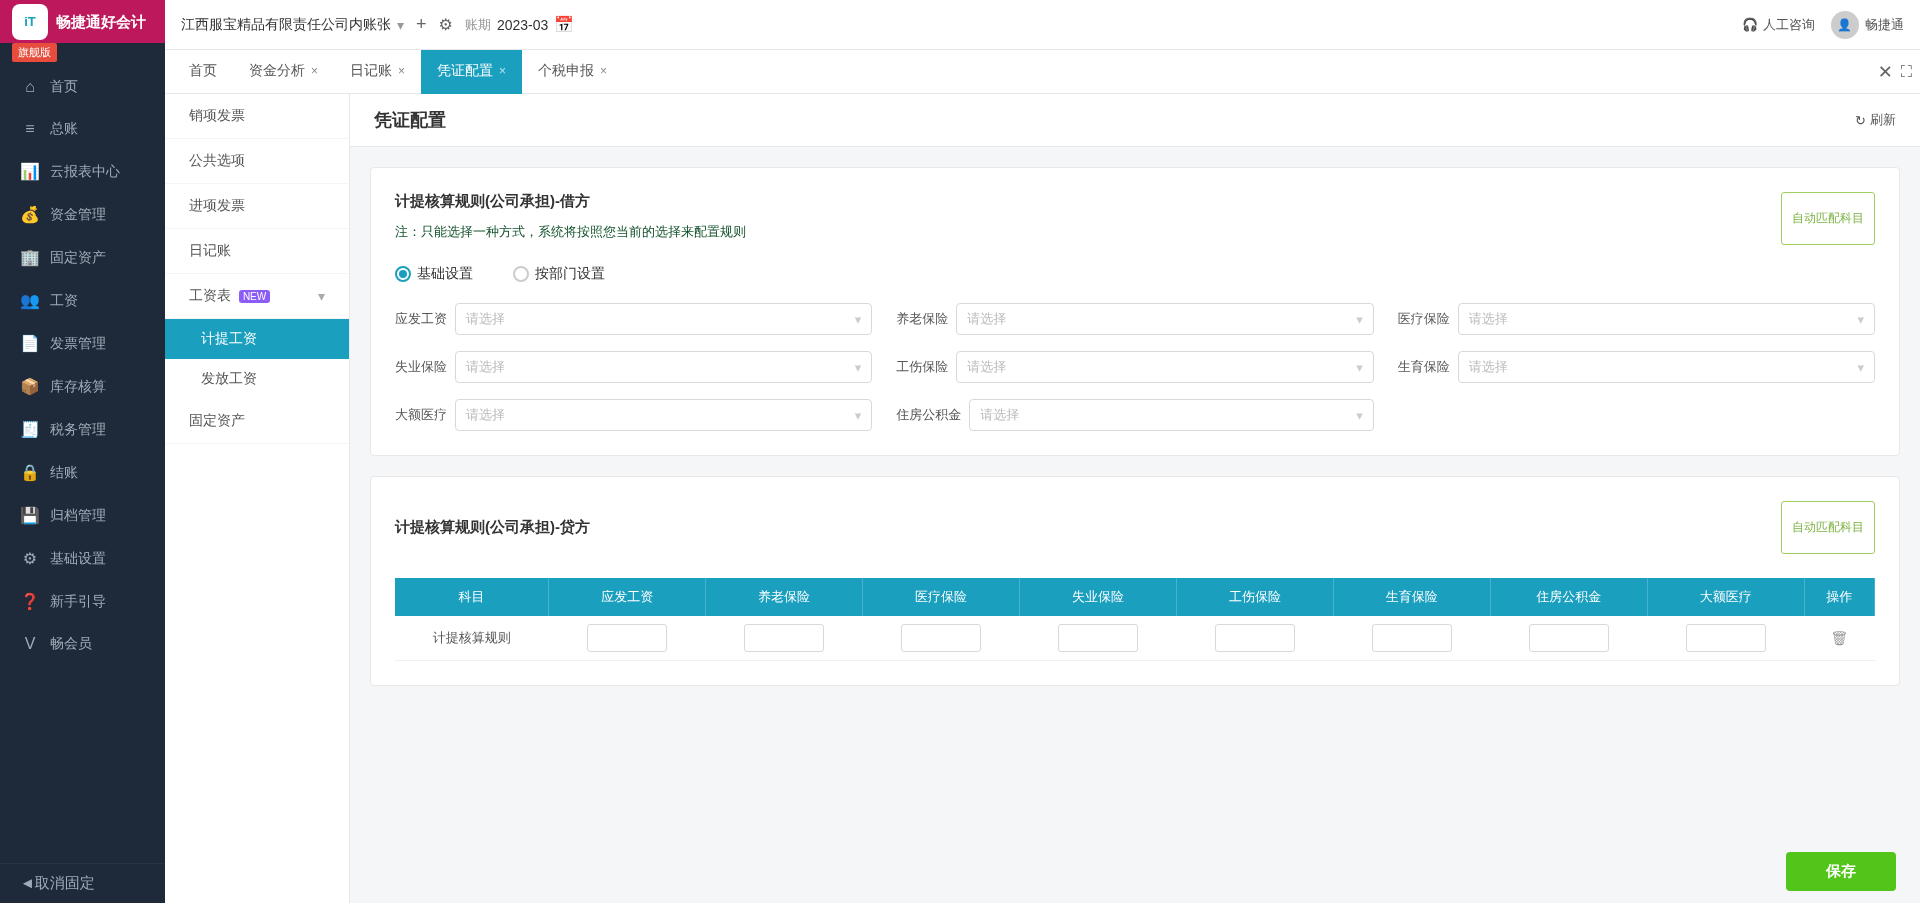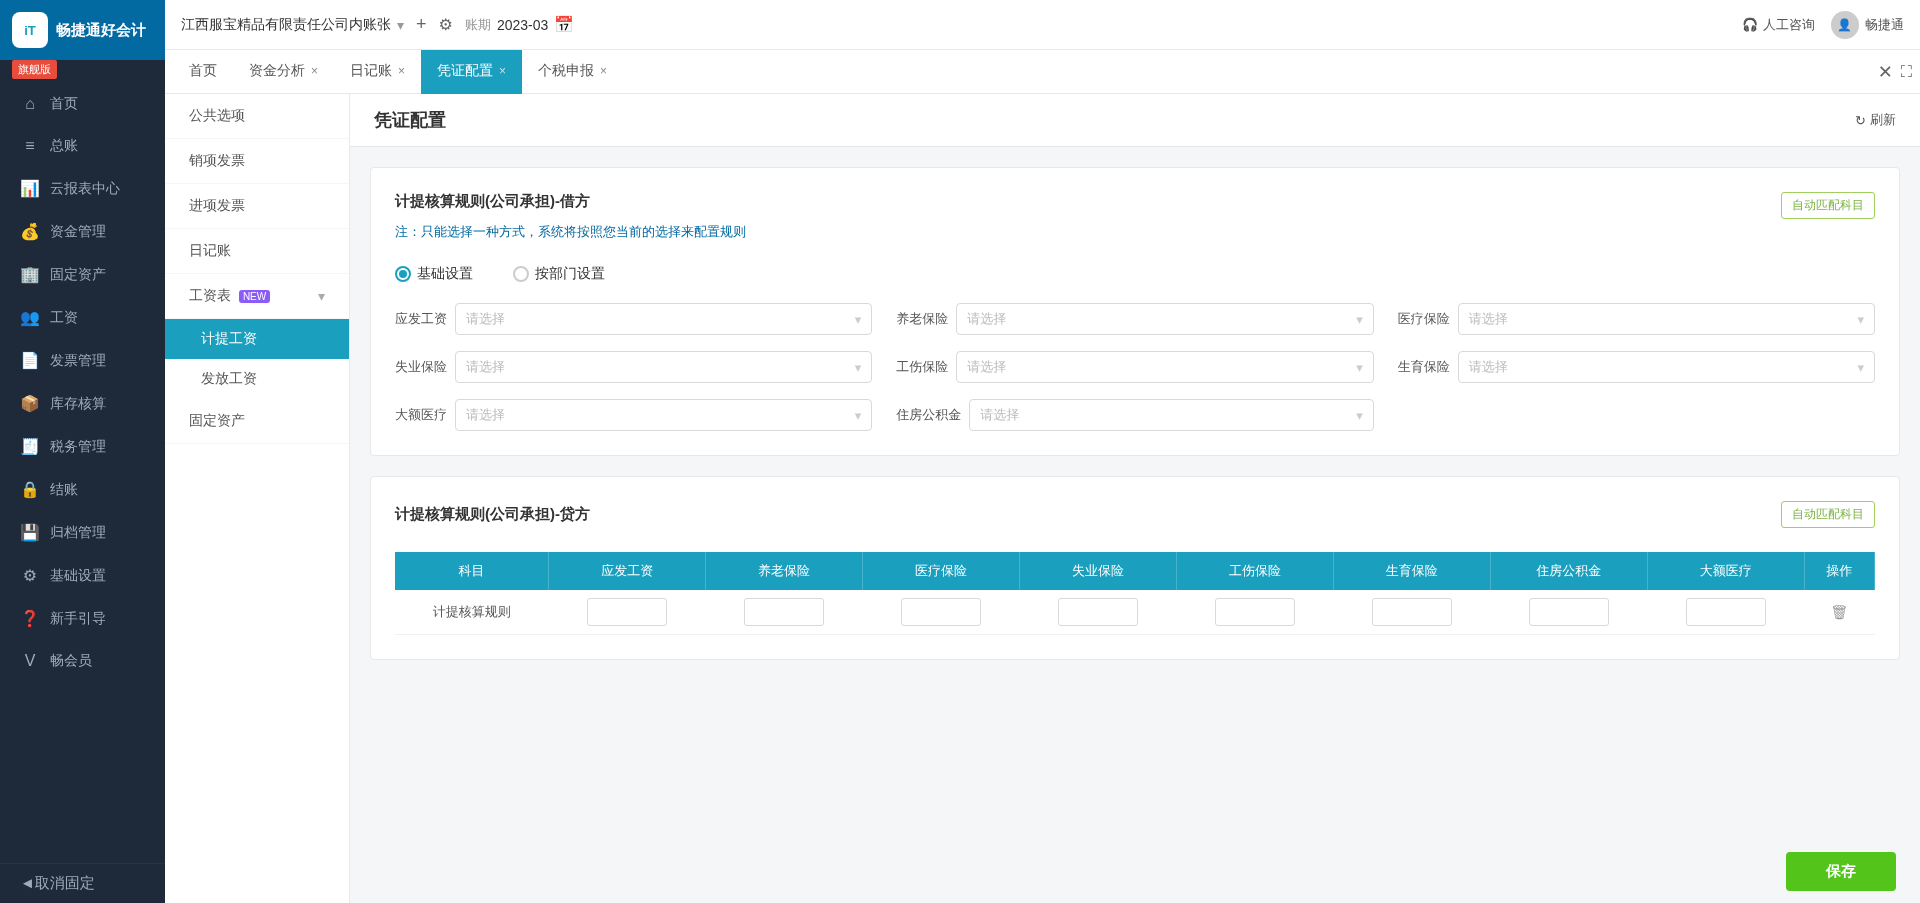--- a/index.html
+++ b/index.html
@@ -8,22 +8,22 @@
     
     #sidebar {
       width: 165px;
       background: #1e2a3a;
       display: flex;
       flex-direction: column;
       height: 100%;
       flex-shrink: 0;
     }
     #sidebar-logo {
-      background: #0369a1;
-      height: 60px;
+      background: #be185d;
+      height: 43px;
       display: flex;
       align-items: center;
       padding: 0 12px;
       gap: 8px;
     }
     #sidebar-logo-icon {
       width: 36px;
       height: 36px;
       background: white;
       border-radius: 8px;
@@ -202,21 +202,21 @@
       margin-bottom: 20px;
       border: 1px solid #e8e8e8;
     }
     .section-title {
       font-size: 15px;
       font-weight: bold;
       color: #333;
       margin-bottom: 12px;
     }
     .section-note {
-      color: #0369a1;
+      color: #14532d;
       font-size: 13px;
       margin-bottom: 16px;
     }
     .radio-group {
       display: flex; align-items: center; gap: 40px;
       margin-bottom: 20px;
     }
     .radio-item {
       display: flex; align-items: center; gap: 6px;
       cursor: pointer; font-size: 14px; color: #333;
@@ -251,21 +251,21 @@
       display: flex; align-items: center; justify-content: space-between;
       cursor: pointer;
       background: white;
     }
     .auto-match-btn {
       float: right;
       background: white;
       border: 1px solid #a0d060;
       color: #7cb344;
       font-size: 12px;
-      padding: 4px 10px;
+      padding: 17px 10px;
       border-radius: 3px;
       cursor: pointer;
       margin-bottom: 12px;
     }
 
     .table-section { margin-top: 8px; }
     .data-table {
       width: 100%;
       border-collapse: collapse;
     }
@@ -442,24 +442,24 @@
     <div id="tab-actions">
       <span id="tab-close-all">✕</span>
       <span id="tab-expand">⛶</span>
     </div>
   </div>
 
   <div id="content">
 
     <div id="leftnav">
       <div class="leftnav-item">
+        <span>销项发票</span>
+      </div>
+      <div class="leftnav-item">
         <span>公共选项</span>
-      </div>
-      <div class="leftnav-item">
-        <span>销项发票</span>
       </div>
       <div class="leftnav-item">
         <span>进项发票</span>
       </div>
       <div class="leftnav-item">
         <span>日记账</span>
       </div>
       <div class="leftnav-group">
         <span>
           <span>工资表</span>

